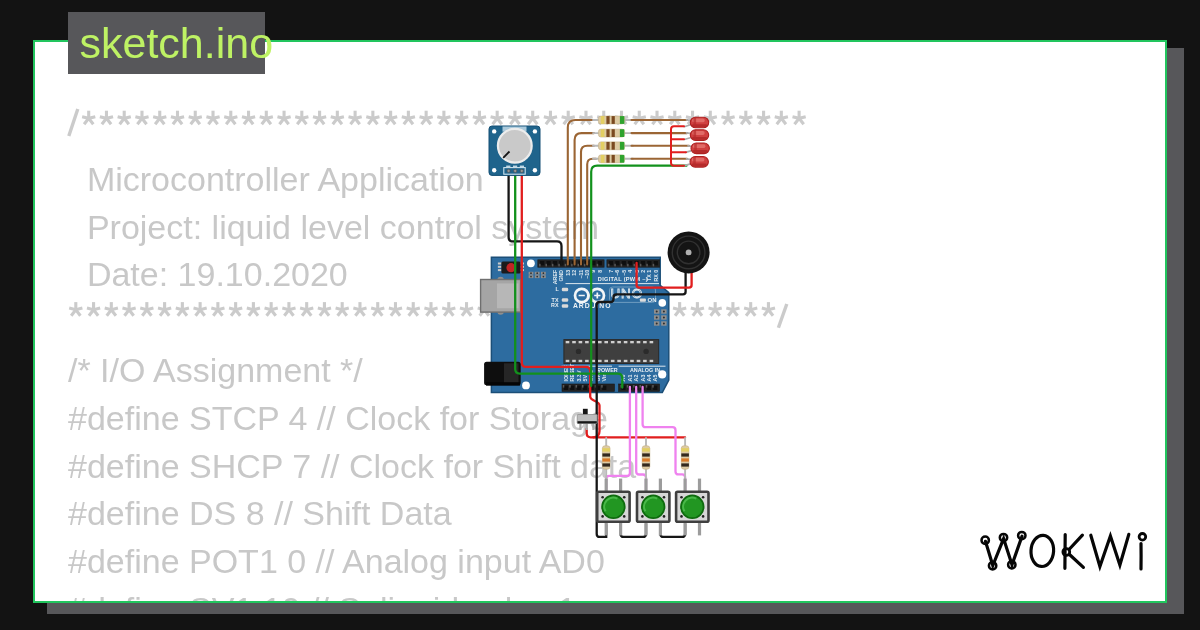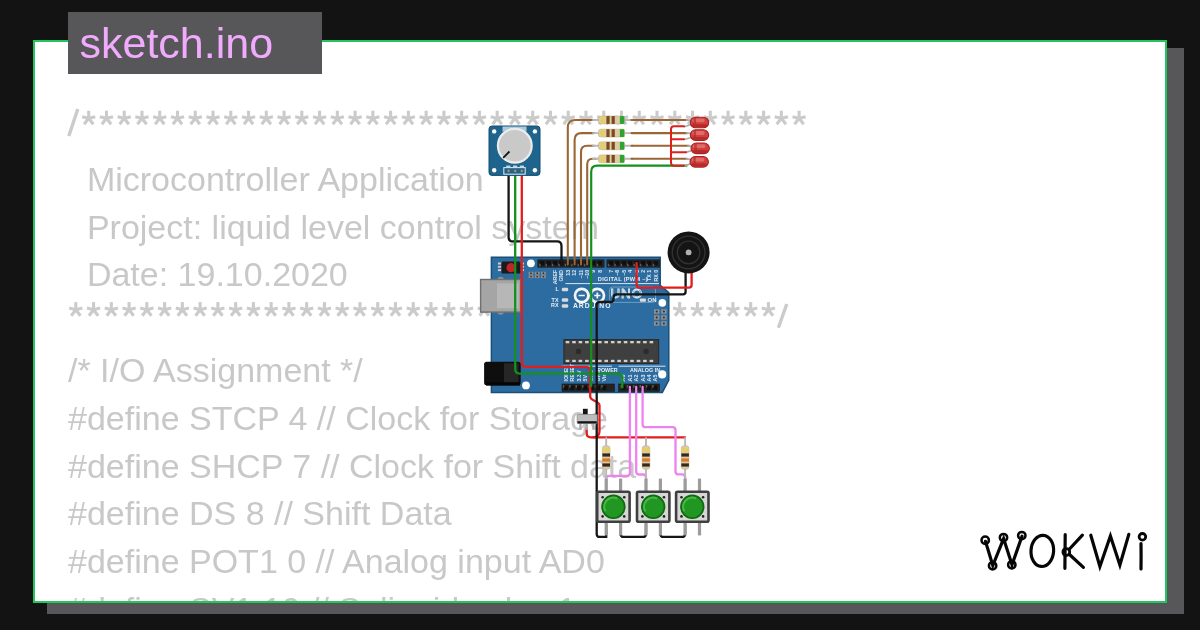--- a/index.html
+++ b/index.html
@@ -1,20 +1,20 @@
 <!DOCTYPE html>
 <html><head>
 <meta charset="utf-8">
 <style>
 html,body{margin:0;padding:0;width:1200px;height:630px;background:#131313;overflow:hidden;position:relative}
 *{box-sizing:border-box}
 #shadow{position:absolute;left:47px;top:48px;width:1137px;height:566px;background:#57575a}
 #card{position:absolute;left:33px;top:40px;width:1134px;height:563px;background:#ffffff;border:2px solid #22c55e;overflow:hidden}
 #code{position:absolute;left:33px;top:66px;font-family:"Liberation Sans",sans-serif;font-size:34px;line-height:47.8px;color:#c8c8c8;white-space:pre}
-#tab{position:absolute;left:68px;top:12px;width:254px;height:62px;background:#57575a;color:#f0abfc;font-family:"Liberation Sans",sans-serif;font-size:43px;line-height:62px;padding-left:11.5px;z-index:3}
+#tab{position:absolute;left:68px;top:12px;width:197px;height:62px;background:#57575a;color:#bef264;font-family:"Liberation Sans",sans-serif;font-size:43px;line-height:62px;padding-left:11.5px;z-index:3}
 #stars{position:absolute;left:0;top:0;z-index:2}
 #circuit{position:absolute;left:0;top:0;z-index:4}
 #logo{position:absolute;left:975px;top:525px;z-index:2}
 </style>
 </head>
 <body>
 <div id="shadow"></div>
 <div id="card">
 <div id="code">
   Microcontroller Application

